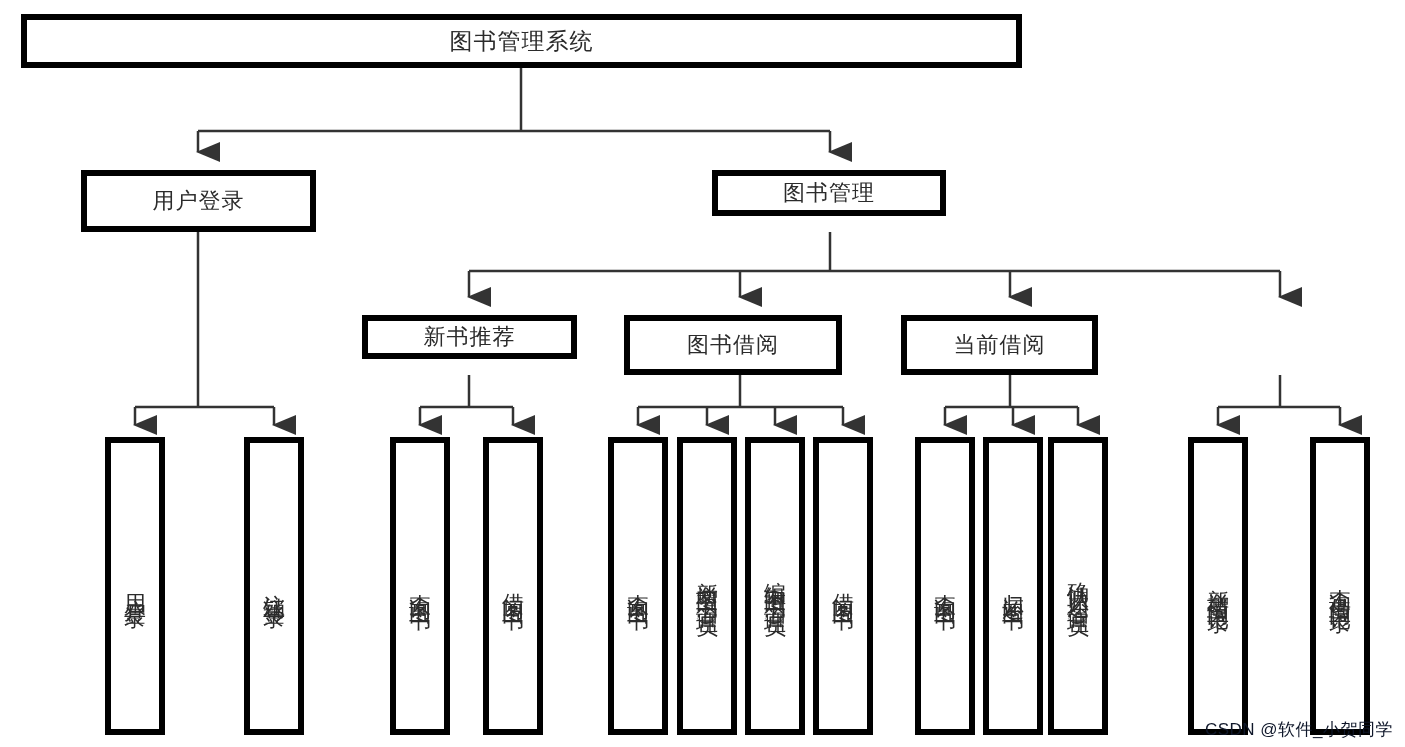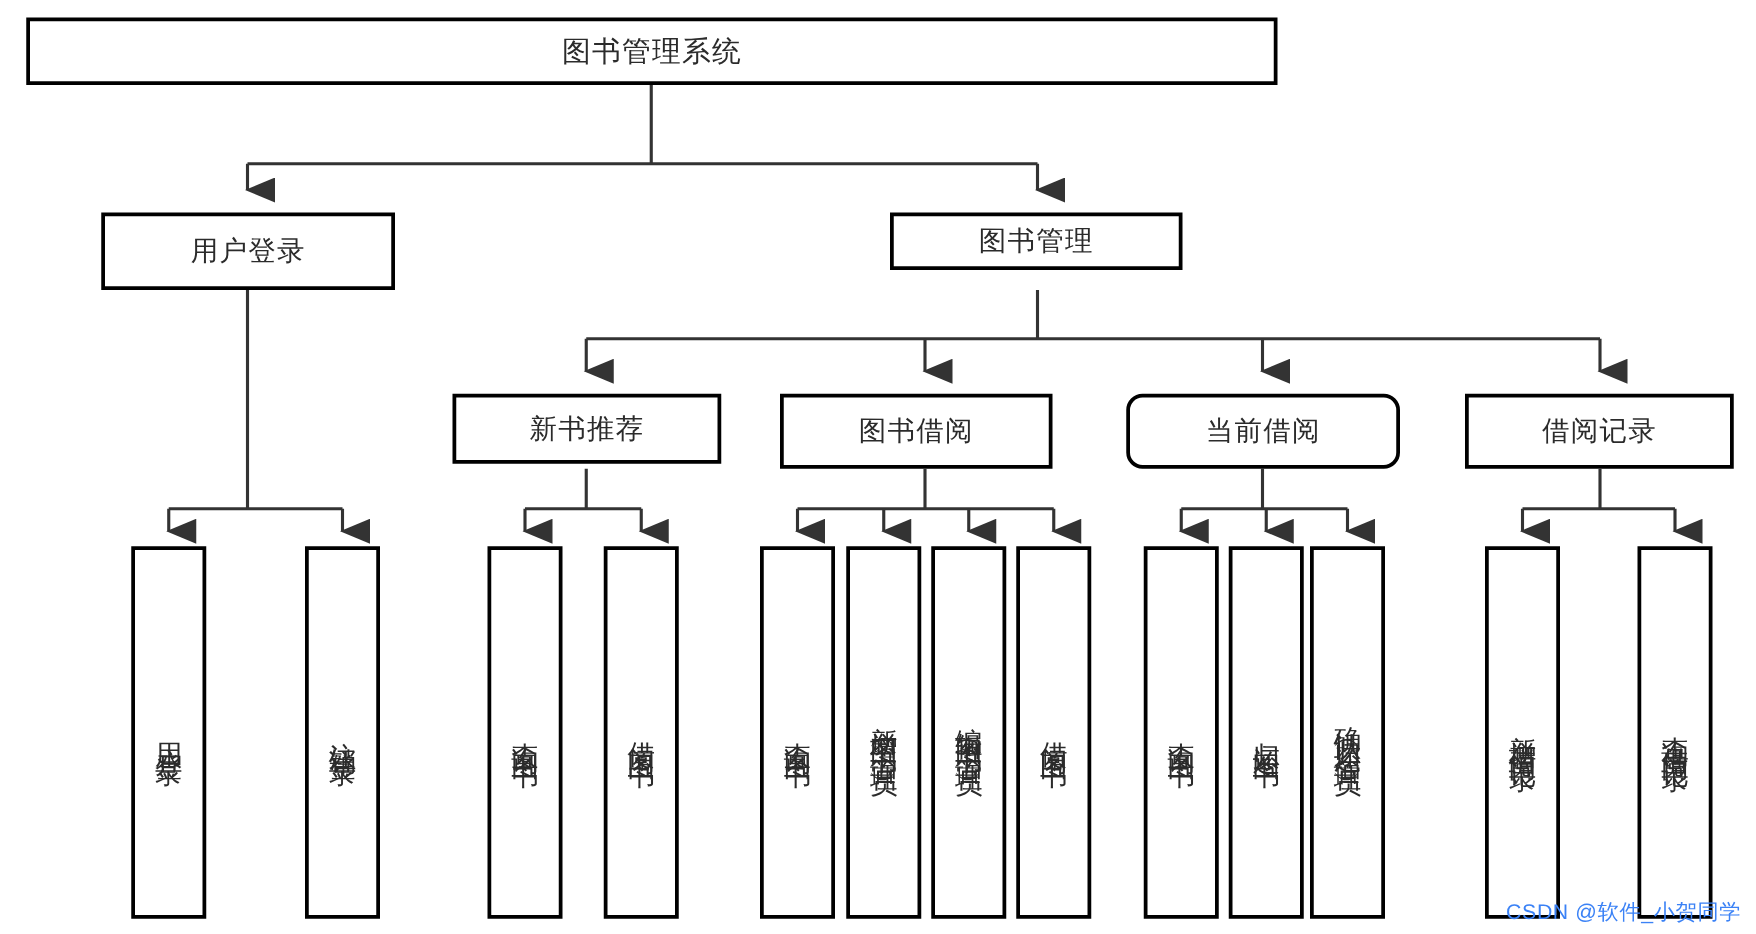--- a/index.html
+++ b/index.html
@@ -22,21 +22,21 @@
     left: 0;
     top: 0;
     width: 1405px;
     height: 747px;
     pointer-events: none;
   }
   .node {
     position: absolute;
     box-sizing: border-box;
     background: #ffffff;
-    border: 3px solid #000000;
+    border: 6px solid #000000;
     display: flex;
     align-items: center;
     justify-content: center;
     color: #2b2b2b;
   }
   .node.horiz {
     font-size: 22px;
     letter-spacing: 1px;
   }
   .node.vert {
@@ -50,21 +50,21 @@
     white-space: nowrap;
   }
   .node.root {
     font-size: 23px;
   }
   .watermark {
     position: absolute;
     right: 12px;
     bottom: 6px;
     font-size: 17px;
-    color: #3b82f6;
+    color: #0f172a;
     letter-spacing: 0.5px;
     white-space: nowrap;
   }
 </style>
 </head>
 <body>
 
 <div id="canvas">
 
   <svg class="connectors" viewBox="0 0 1405 747">
@@ -121,31 +121,28 @@
     <span>图书管理系统</span>
   </div>
 
   <div class="node horiz" style="left:81px; top:170px; width:235px; height:62px;">
     <span>用户登录</span>
   </div>
   <div class="node horiz" style="left:712px; top:170px; width:234px; height:46px;">
     <span>图书管理</span>
   </div>
 
-  <div class="node horiz" style="left:362px; top:315px; width:215px; height:56px;">
+  <div class="node horiz" style="left:362px; top:315px; width:215px; height:44px;">
     <span>新书推荐</span>
   </div>
   <div class="node horiz" style="left:624px; top:315px; width:218px; height:60px;">
     <span>图书借阅</span>
   </div>
-  <div class="node horiz" style="left:901px; top:315px; width:219px; height:60px;border-radius:13px;">
+  <div class="node horiz" style="left:901px; top:315px; width:197px; height:60px;">
     <span>当前借阅</span>
-  </div>
-  <div class="node horiz" style="left:1172px; top:315px; width:215px; height:60px;">
-    <span>借阅记录</span>
   </div>
 
   <div class="node vert" style="left:105px; top:437px; width:60px; height:298px;">
     <span class="vlabel">用户登录</span>
   </div>
   <div class="node vert" style="left:244px; top:437px; width:60px; height:298px;">
     <span class="vlabel">注销登录</span>
   </div>
 
   <div class="node vert" style="left:390px; top:437px; width:60px; height:298px;">

